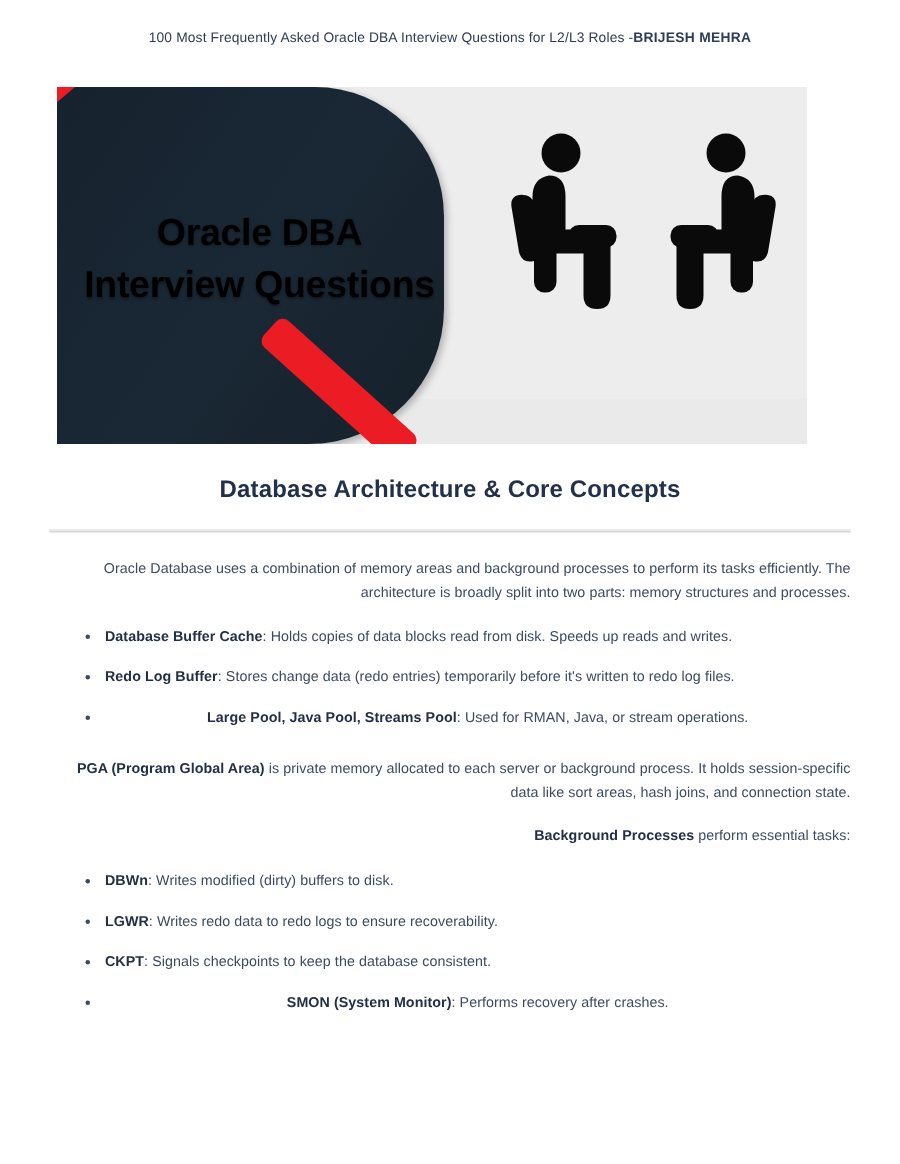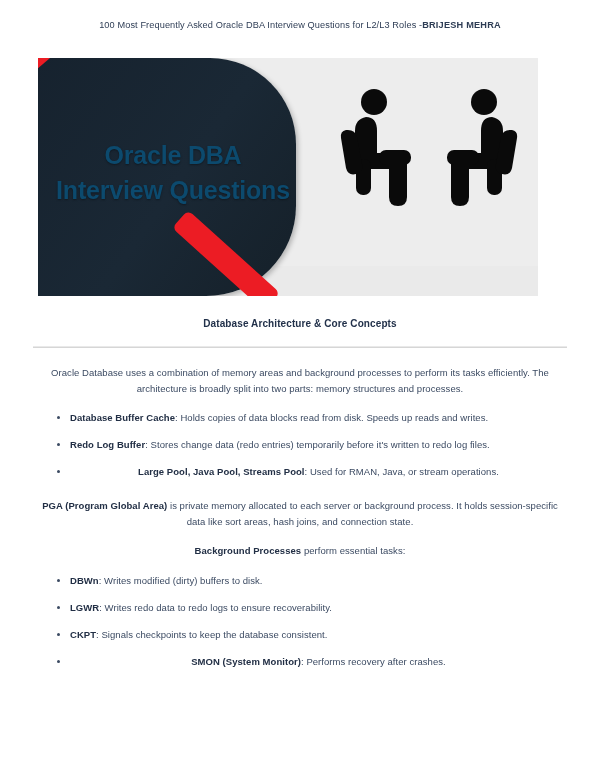--- a/index.html
+++ b/index.html
@@ -86,21 +86,21 @@
     border-radius: 6px;
     transform: rotate(42deg);
     transform-origin: left top;
   }
   .banner-title {
     position: absolute;
     left: 10px;
     top: 80px;
     width: 250px;
     text-align: center;
-    color: #0c4a6e;
+    color: #000000;
     font-size: 25px;
     font-weight: bold;
     line-height: 35px;
     letter-spacing: -0.2px;
     text-shadow: 0 1px 2px rgba(0,0,0,0.35);
   }
   .banner-figures {
     position: absolute;
     left: 296px;
     top: 28px;
@@ -111,21 +111,21 @@
 
   
   .content {
     position: absolute;
     left: 33px;
     top: 318px;
     width: 534px;
   }
   .section-heading {
     text-align: center;
-    font-size: 10px;
+    font-size: 16px;
     font-weight: bold;
     color: #22314a;
     letter-spacing: 0.1px;
     margin: 0 0 17px 0;
   }
   .divider {
     height: 1px;
     background: #d6d6d6;
     border-top: 1px solid #e9e9e9;
     margin: 0 0 17px 0;
@@ -137,21 +137,21 @@
     letter-spacing: 0.1px;
     color: #2e3d55;
     margin: 0 0 20px 0;
   }
   p.body {
     font-size: 9.5px;
     line-height: 15.5px;
     letter-spacing: 0.05px;
     color: #3b4a62;
     margin: 0 0 14px 0;
-    text-align: center;
+    text-align: right;
   }
   p.body b { color: #222f45; }
   ul.bullets {
     list-style: none;
     margin: 0 0 14px 0;
     padding: 0;
   }
   ul.bullets li {
     position: relative;
     font-size: 9.5px;

